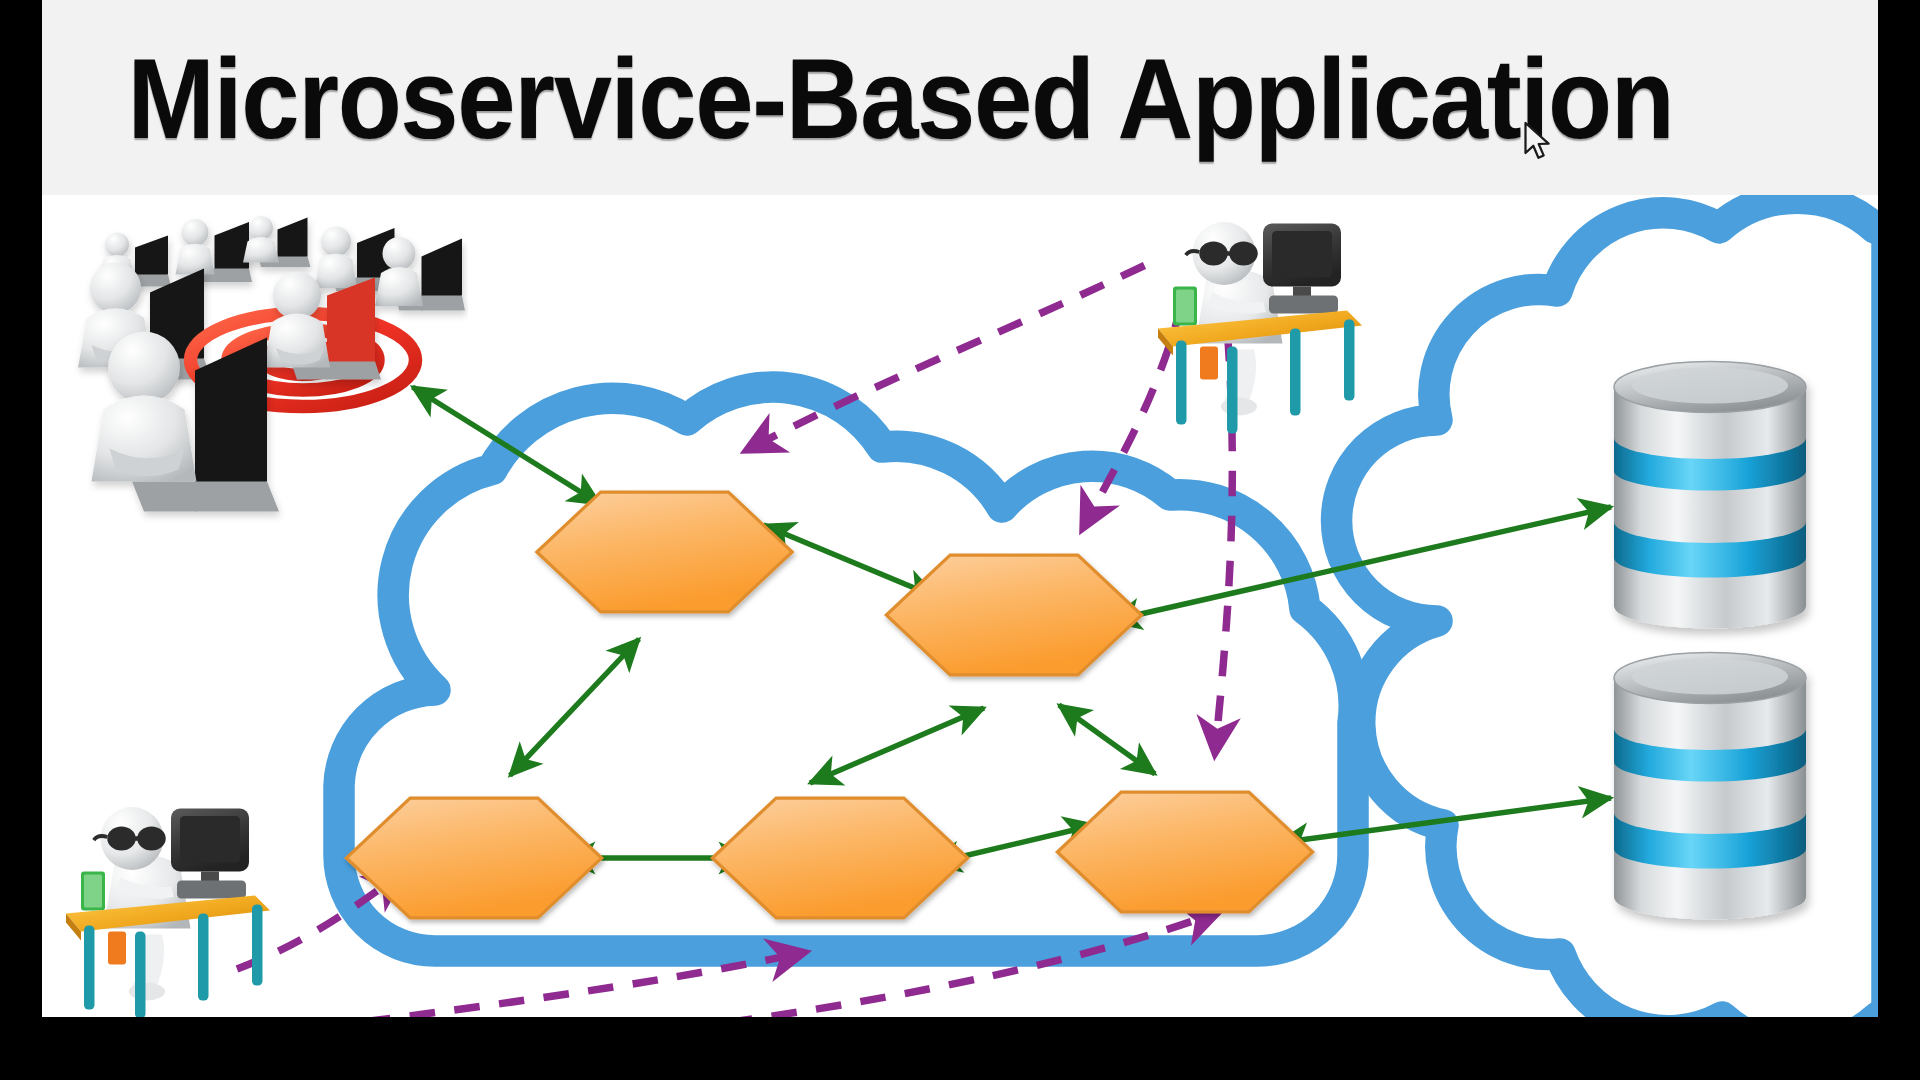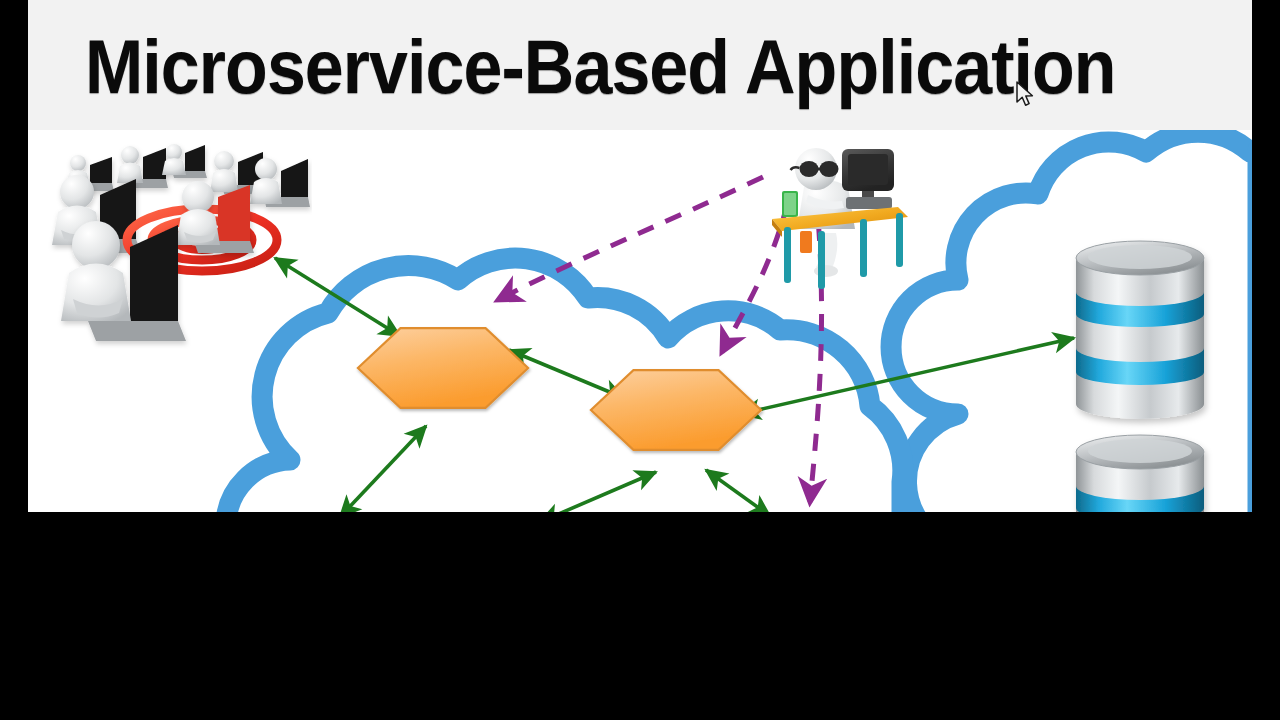--- a/index.html
+++ b/index.html
@@ -33,21 +33,21 @@
     background: #000000;
     z-index: 60;
   }
 
   
   #slide {
     position: absolute;
     left: 28px;
     top: 0;
     width: 1224px;
-    height: 512px;
+    height: 678px;
     background: #ffffff;
     overflow: hidden;
   }
 
   
   #header {
     position: absolute;
     left: 0; top: 0;
     width: 1224px;
     height: 130px;

